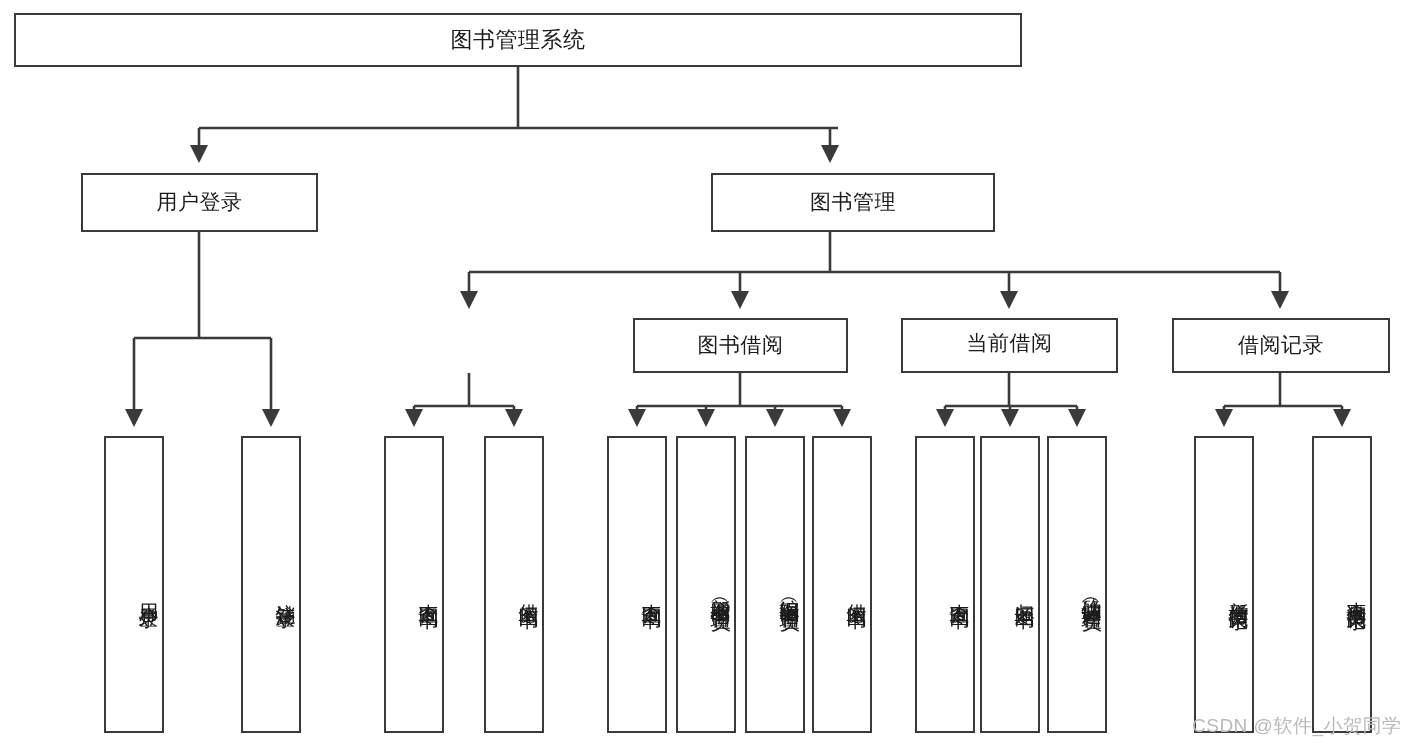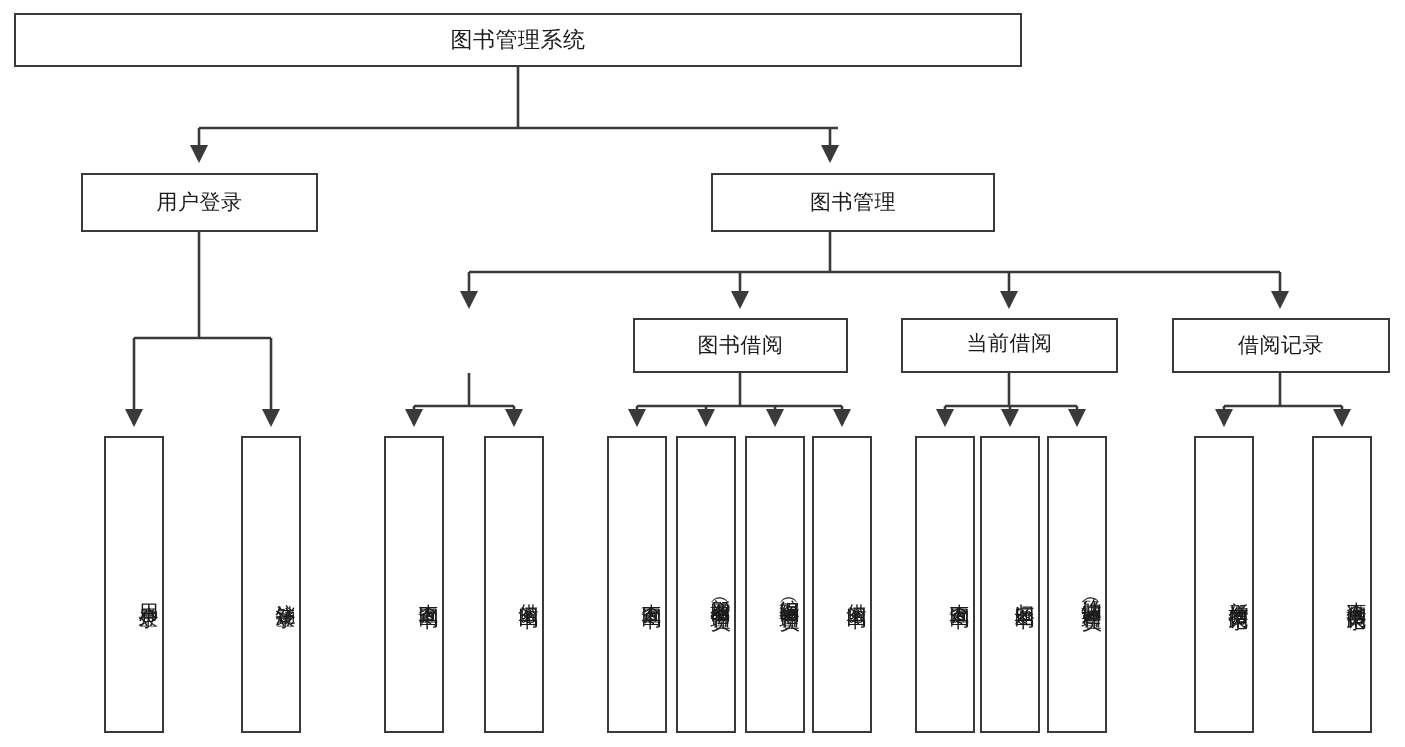--- a/index.html
+++ b/index.html
@@ -171,14 +171,15 @@
     <span class="vlabel">确认归还（管理员）</span>
   </div>
 
   <div class="node vert" style="left:1194px; top:436px; width:60px; height:297px;">
     <span class="vlabel">新增借阅记录</span>
   </div>
   <div class="node vert" style="left:1312px; top:436px; width:60px; height:297px;">
     <span class="vlabel">查询借阅记录</span>
   </div>
 
+  <div class="watermark" style="left:1192px; top:713px;">CSDN @软件_小贺同学</div>
 
 </div>
 
 </body></html>

